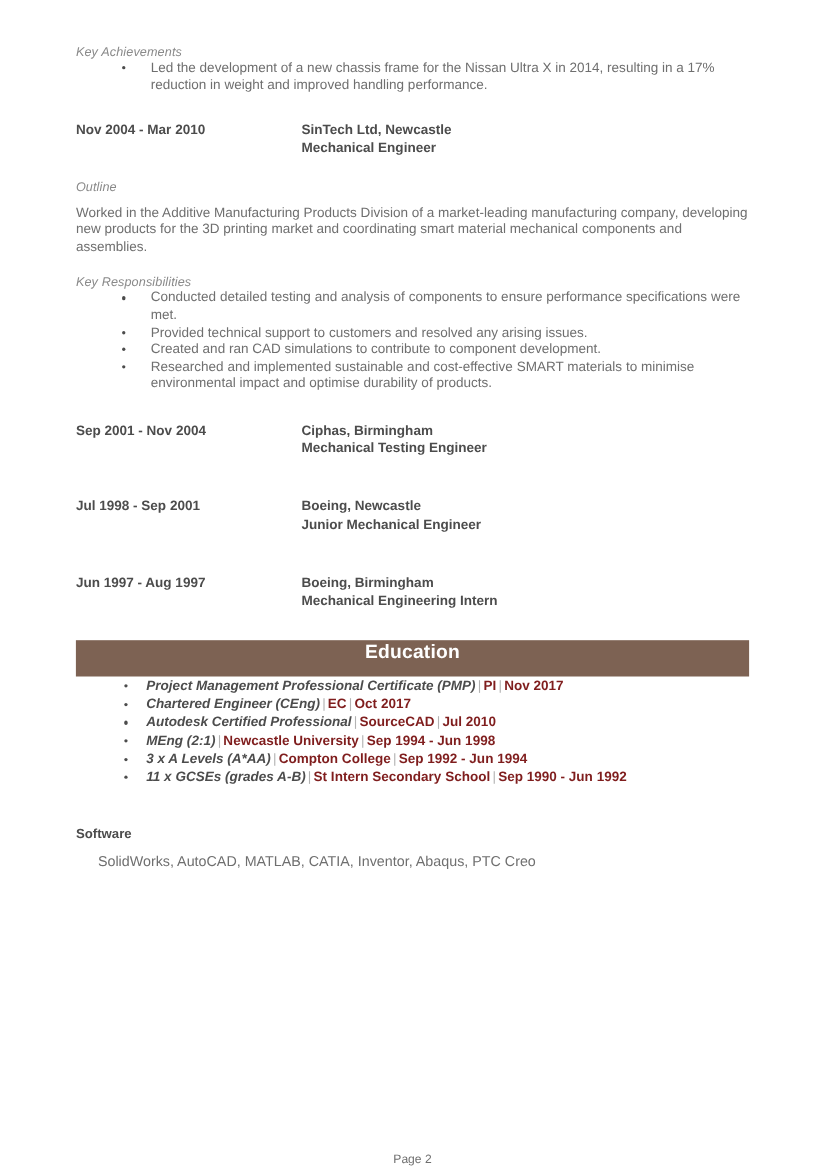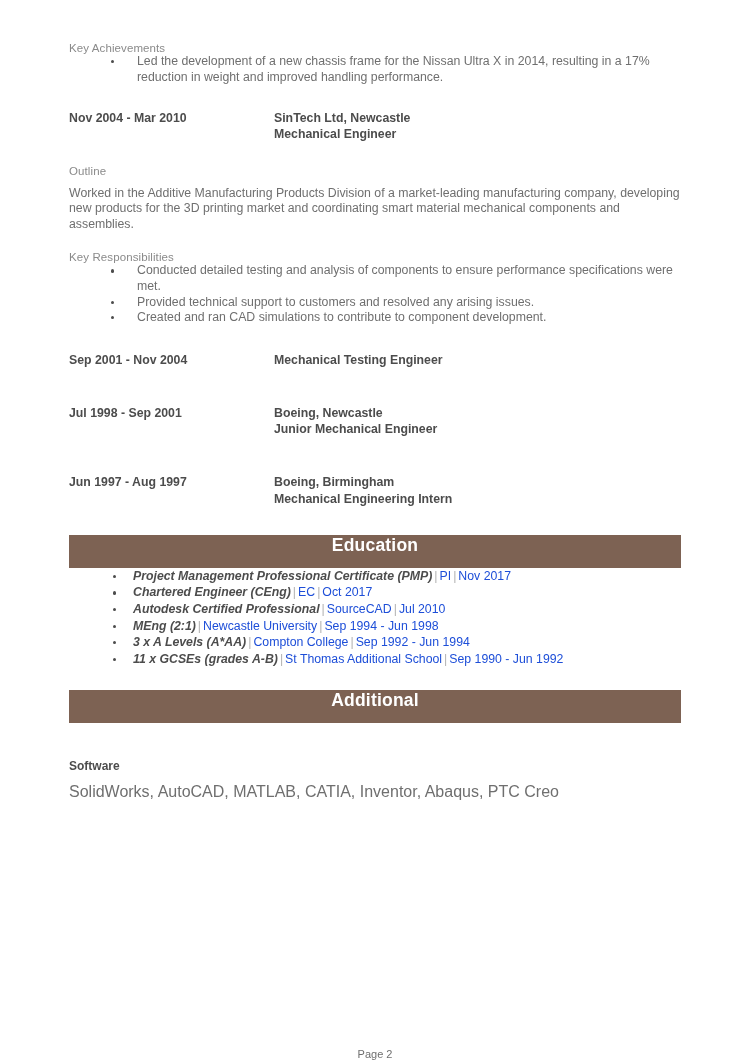--- a/index.html
+++ b/index.html
@@ -18,20 +18,21 @@
     position: relative;
     width: 750px;
     height: 1061px;
     box-sizing: border-box;
     padding: 0 69px;
   }
 
   
   .italic-head {
     font-size: 11.5px;
+    font-style: italic;
     color: #8a8a8a;
     letter-spacing: 0.1px;
   }
   .body-text {
     font-size: 12.3px;
     color: #6f6f6f;
     line-height: 15.6px;
   }
 
   
@@ -71,21 +72,22 @@
   .edu-title {
     font-weight: bold;
     color: #4c4c4c;
     font-style: italic;
   }
   .edu-sep {
     color: #b3b3b3;
     padding: 0 2px;
   }
   .edu-meta {
-    color: #1d4ed8;
+    color: #7f1d1d;
+    font-weight: bold;
   }
 
   
   .job {
     display: flex;
     align-items: flex-start;
   }
   .job-dates {
     width: 205px;
     flex: 0 0 205px;
@@ -118,22 +120,23 @@
     letter-spacing: 0.2px;
   }
 
   
   .sub-label {
     font-size: 12px;
     font-weight: bold;
     color: #4c4c4c;
   }
   .tools {
-    font-size: 16px;
-    color: #6f6f6f;
+    font-size: 13px;
+    color: #6f6f6f;
+    margin-left: 20px;
   }
 
   
   .footer {
     position: absolute;
     left: 0;
     right: 0;
     top: 1006px;
     text-align: center;
     font-size: 11px;
@@ -178,25 +181,27 @@
 
   <div class="italic-head mt-outline">Outline</div>
   <div class="body-text mt-outline-p">Worked in the Additive Manufacturing Products Division of a market-leading manufacturing company, developing new products for the 3D printing market and coordinating smart material mechanical components and assemblies.</div>
 
   <div class="italic-head mt-kr">Key Responsibilities</div>
 
   <ul class="bullets mt-kr-list">
     <li>Conducted detailed testing and analysis of components to ensure performance specifications were met.</li>
     <li>Provided technical support to customers and resolved any arising issues.</li>
     <li>Created and ran CAD simulations to contribute to component development.</li>
+    <li>Researched and implemented sustainable and cost-effective SMART materials to minimise environmental impact and optimise durability of products.</li>
   </ul>
 
   <div class="job mt-job2">
     <div class="job-dates">Sep 2001 - Nov 2004</div>
     <div class="job-right">
+      <div class="job-company">Ciphas, Birmingham</div>
       <div class="job-role">Mechanical Testing Engineer</div>
     </div>
   </div>
 
   <div class="job mt-job3">
     <div class="job-dates">Jul 1998 - Sep 2001</div>
     <div class="job-right">
       <div class="job-company">Boeing, Newcastle</div>
       <div class="job-role">Junior Mechanical Engineer</div>
     </div>
@@ -224,26 +229,23 @@
     <li>
       <span class="edu-title">Autodesk Certified Professional</span><span class="edu-sep">|</span><span class="edu-meta">SourceCAD</span><span class="edu-sep">|</span><span class="edu-meta">Jul 2010</span>
     </li>
     <li>
       <span class="edu-title">MEng (2:1)</span><span class="edu-sep">|</span><span class="edu-meta">Newcastle University</span><span class="edu-sep">|</span><span class="edu-meta">Sep 1994 - Jun 1998</span>
     </li>
     <li>
       <span class="edu-title">3 x A Levels (A*AA)</span><span class="edu-sep">|</span><span class="edu-meta">Compton College</span><span class="edu-sep">|</span><span class="edu-meta">Sep 1992 - Jun 1994</span>
     </li>
     <li>
-      <span class="edu-title">11 x GCSEs (grades A-B)</span><span class="edu-sep">|</span><span class="edu-meta">St Thomas Additional School</span><span class="edu-sep">|</span><span class="edu-meta">Sep 1990 - Jun 1992</span>
+      <span class="edu-title">11 x GCSEs (grades A-B)</span><span class="edu-sep">|</span><span class="edu-meta">St Intern Secondary School</span><span class="edu-sep">|</span><span class="edu-meta">Sep 1990 - Jun 1992</span>
     </li>
   </ul>
 
-  <div class="banner mt-banner-add">
-    <span class="banner-text">Additional</span>
-  </div>
 
   <div class="sub-label mt-software">Software</div>
   <div class="tools mt-tools">SolidWorks, AutoCAD, MATLAB, CATIA, Inventor, Abaqus, PTC Creo</div>
 
   <div class="footer">Page 2</div>
 
 </div>
 
 </body></html>

